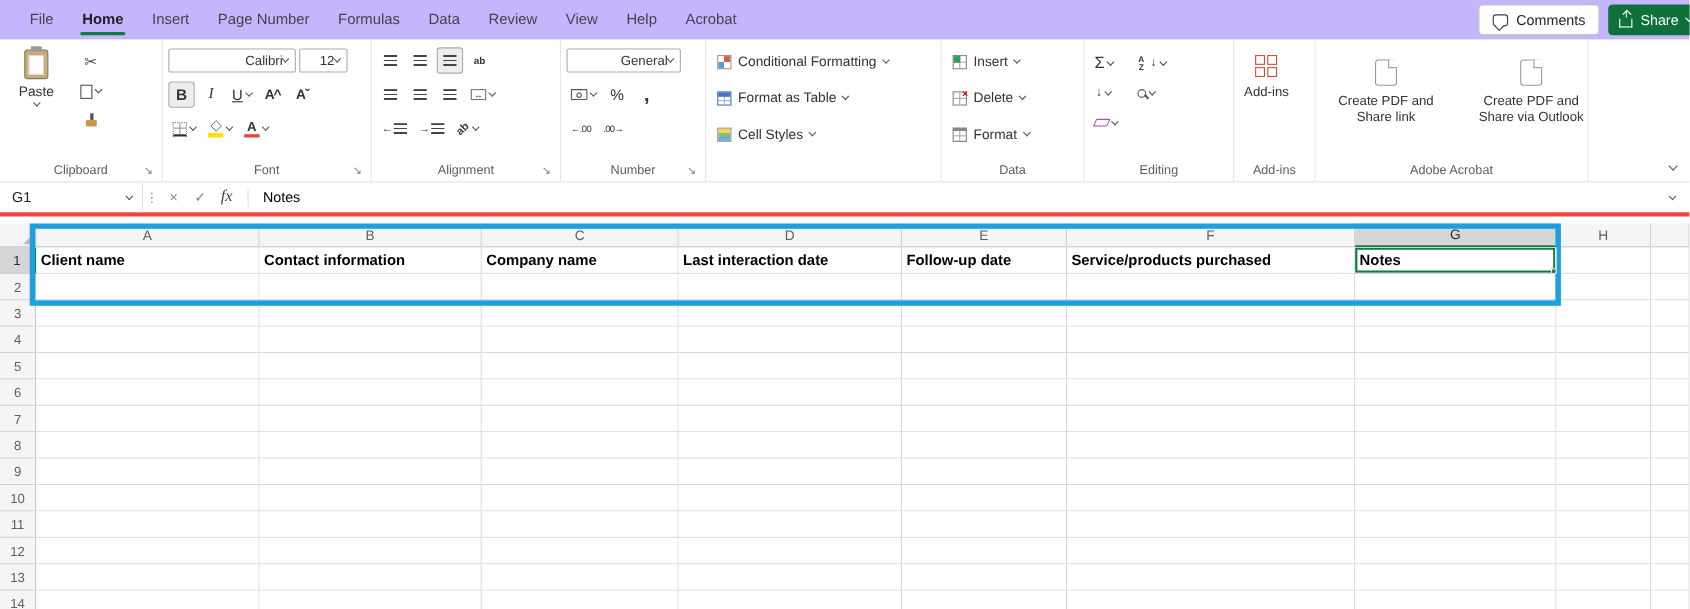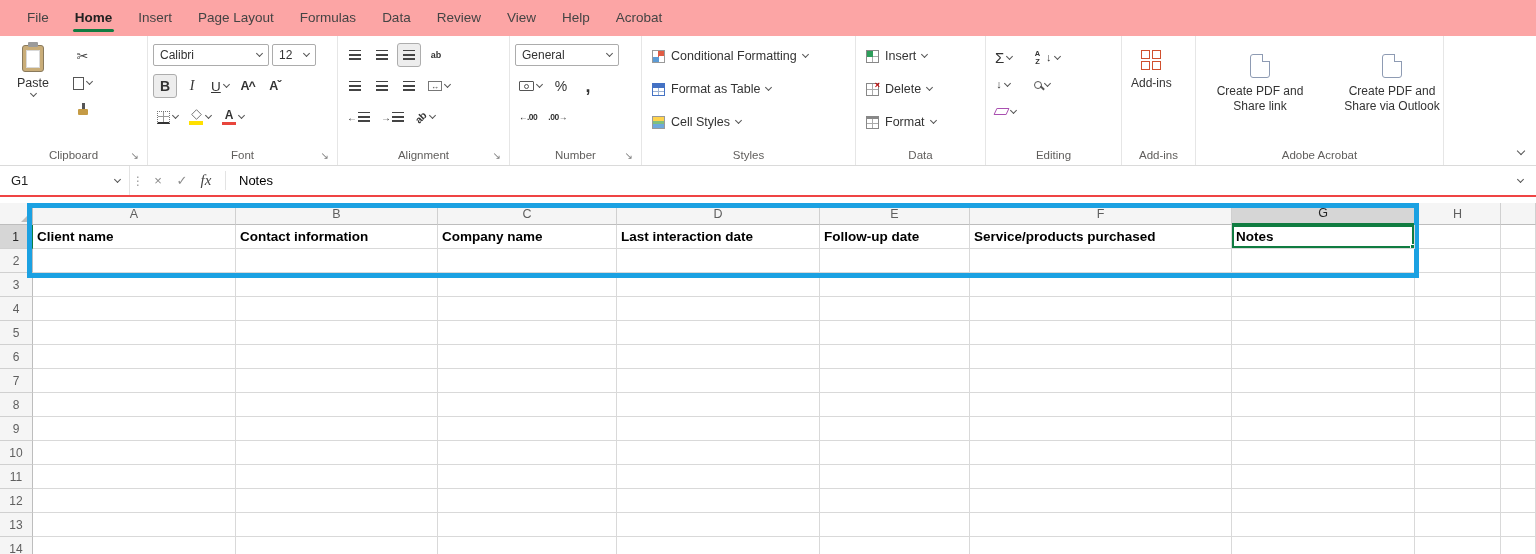--- a/index.html
+++ b/index.html
@@ -1,20 +1,20 @@
 <!DOCTYPE html>
 <html><head>
 <meta charset="utf-8">
 <style>
   *{box-sizing:border-box;margin:0;padding:0}
   html,body{width:1536px;height:554px;overflow:hidden}
   body{font-family:"Liberation Sans","DejaVu Sans",sans-serif;background:#fff;color:#262626;font-size:13px}
 
   
-  .menubar{height:36px;display:flex;align-items:center;justify-content:space-between;padding:0 0 0 14px;background:#fca5a5}
+  .menubar{height:36px;display:flex;align-items:center;justify-content:space-between;padding:0 0 0 14px;background:#c4b5fd}
   .tabs{display:flex;align-items:center}
   .tab{padding:8px 13px 10px;font-size:13.5px;color:#444;position:relative;cursor:pointer;white-space:nowrap}
   .tab.active{font-weight:bold;color:#222}
   .tab.active::after{content:"";position:absolute;left:11px;right:11px;bottom:3px;height:3px;background:#107C41;border-radius:2px}
   .menubar-right{display:flex;align-items:center;gap:8px}
   .comments-btn{display:flex;align-items:center;gap:7px;height:28px;padding:0 12px;border:1px solid #C8C6C4;border-radius:4px;background:#fff;font-size:13px;color:#252423;font-family:inherit;cursor:pointer}
   .bubble{width:14px;height:11px;border:1.3px solid #404040;border-radius:3px;position:relative}
   .bubble::after{content:"";position:absolute;left:2px;bottom:-4px;width:5px;height:5px;background:#fff;border-right:1.3px solid #404040;border-bottom:1.3px solid #404040;transform:rotate(45deg)}
   .share-btn{display:flex;align-items:center;gap:7px;height:28px;padding:0 10px;border:none;border-radius:4px;background:#0E703A;color:#fff;font-size:13px;font-family:inherit;margin-right:-12px;cursor:pointer}
   .share-ico{width:12px;height:8px;border:1.3px solid #fff;border-top:none;position:relative;margin-top:6px}
@@ -31,21 +31,21 @@
   .ribbon{height:130px;display:flex;background:#fff;border-bottom:1px solid #DADADA}
   .group{display:flex;flex-direction:column;border-right:1px solid #E6E6E6;padding:0 5px}
   .gbody{flex:1;display:flex;align-items:flex-start;padding-top:6px}
   .gbody.col{flex-direction:column;align-items:flex-start;gap:5px}
   .frow{display:flex;align-items:center;gap:3px;height:26px}
   .glabel{height:20px;position:relative;display:flex;align-items:center;justify-content:center;font-size:11.5px;color:#605E5C}
   .launcher{position:absolute;right:3px;bottom:4px;font-size:10px;color:#7a7a7a;line-height:1}
   .ibtn{display:flex;align-items:center;justify-content:center;gap:3px;min-width:24px;height:24px;font-size:13px;padding:0 4px}
   .ibtn.active{border:1px solid #ADADAD;background:#EDEDED;border-radius:3px}
   .row-btn{display:flex;align-items:center;gap:6px;height:28px;font-size:12.5px;padding:0 5px;white-space:nowrap}
-  .combo{height:22px;border:1px solid #ACACAC;border-radius:2px;background:#fff;display:flex;align-items:center;justify-content:space-between;padding:0 6px;font-size:12px;color:#333}
+  .combo{height:22px;border:1px solid #ACACAC;border-radius:2px;background:#fff;display:flex;align-items:center;justify-content:flex-end;padding:0 6px;font-size:12px;color:#333}
 
   
   .g-clipboard{width:148px}
   .paste-btn{display:flex;flex-direction:column;align-items:center;gap:4px;width:56px;padding-top:3px;font-size:12.5px}
   .clipboard-ico{width:22px;height:27px;border:1.6px solid #8a7a5c;border-radius:3px;background:#cBB58a;position:relative;background:#c9ad79}
   .clipboard-ico::before{content:"";position:absolute;top:-4px;left:50%;transform:translateX(-50%);width:10px;height:5px;background:#9b9b9b;border-radius:1px}
   .clipboard-ico::after{content:"";position:absolute;left:3px;right:3px;top:4px;bottom:3px;background:#fff;border:1px solid #d9d9d9}
   .clip-col{display:flex;flex-direction:column;gap:3px;margin-left:8px;padding-top:2px}
   .scissors{font-size:14px;color:#444;line-height:1}
   .copy-ico{width:11px;height:13px;border:1.3px solid #555;background:#fff;position:relative}
@@ -80,21 +80,21 @@
   .orient{display:inline-block;transform:rotate(-45deg);font-size:10px;font-weight:bold}
   .ind{display:flex;align-items:center;gap:1px;font-size:10px}
 
   
   .g-number{width:132px}
   .num-combo{width:104px}
   .bank{width:15px;height:10px;border:1.2px solid #555;border-radius:1px;position:relative}
   .bank::after{content:"";position:absolute;left:4px;right:4px;top:1.5px;bottom:1.5px;border:1.2px solid #555;border-radius:50%}
   .pct{font-size:14px;color:#333}
   .comma{font-size:18px;font-weight:bold;line-height:6px;color:#333}
-  .dec{font-size:8.5px;font-weight:bold;letter-spacing:-.5px;white-space:nowrap}
+  .dec{font-size:8.5px;font-weight:normal;letter-spacing:-.5px;white-space:nowrap}
 
   
   .g-styles{width:214px}
   .cf-ico{width:13px;height:13px;border:1px solid #999;background:conic-gradient(#E05C44 0 25%,#fff 0 50%,#5B9BD5 0 75%,#fff 0)}
   .tbl-ico{width:13px;height:13px;border:1px solid #4472C4;background:
     linear-gradient(#4472C4,#4472C4) 0 0/100% 4px no-repeat,
     linear-gradient(#9DB3D4,#9DB3D4) 50% 0/1px 100% no-repeat,
     linear-gradient(#9DB3D4,#9DB3D4) 0 70%/100% 1px no-repeat}
   .cs-ico{width:13px;height:13px;border:1px solid #999;background:linear-gradient(#FFD34D 0 33%,#7FBF7F 33% 66%,#6FA8DC 66%)}
 
@@ -125,21 +125,21 @@
   .addins-ico i{border:1.7px solid #D0502E}
   .g-acrobat{width:248px}
   .acro-body{display:flex;gap:14px;padding-top:4px}
   .big-lbl{text-align:center;line-height:1.25;font-size:12px;white-space:normal;width:110px;color:#333}
   .pdf-ico{width:20px;height:24px;border:1.5px solid #8E9BB3;border-radius:3px;background:#fff;position:relative}
   .pdf-ico::before{content:"";position:absolute;top:-1px;right:-1px;width:7px;height:7px;background:#fff;border-left:1.5px solid #8E9BB3;border-bottom:1.5px solid #8E9BB3}
   .ribbon-tail{flex:1;position:relative}
   .ribbon-collapse{position:absolute;right:12px;bottom:8px}
 
   
-  .formula-bar{height:31px;border-bottom:2px solid #ef4444;display:flex;align-items:stretch;background:#fff}
+  .formula-bar{height:31px;border-bottom:4px solid #ef4444;display:flex;align-items:stretch;background:#fff}
   .name-box{width:130px;display:flex;align-items:center;justify-content:space-between;padding:0 9px 0 11px;border-right:1px solid #E3E3E3;font-size:13px;color:#222}
   .fb-dots{width:16px;display:flex;align-items:center;justify-content:center;color:#999;font-size:12px}
   .fb-btn{width:24px;display:flex;align-items:center;justify-content:center;font-size:13px;color:#8a8a8a}
   .fb-fx{font-family:"Liberation Serif",serif;font-style:italic;font-size:15px;color:#444}
   .fb-sep{width:1px;background:#E3E3E3;margin:5px 7px}
   .fb-input{flex:1;display:flex;align-items:center;padding-left:6px;font-size:13px;color:#000}
   .fb-expand{width:32px;display:flex;align-items:center;justify-content:center}
   .spacer{height:6px;background:#fff}
 
   
@@ -159,28 +159,39 @@
 </head>
 <body>
 
 <div>
 
   <div class="menubar">
     <nav class="tabs">
         <div class="tab">File</div>
         <div class="tab active">Home</div>
         <div class="tab">Insert</div>
-        <div class="tab">Page Layout</div>
+        <div class="tab">Page Number</div>
         <div class="tab">Formulas</div>
         <div class="tab">Data</div>
         <div class="tab">Review</div>
         <div class="tab">View</div>
         <div class="tab">Help</div>
         <div class="tab">Acrobat</div>
       </nav>
+    <div class="menubar-right">
+      <button class="comments-btn">
+        <span class="bubble"></span>
+        <span>Comments</span>
+      </button>
+      <button class="share-btn">
+        <span class="share-ico"></span>
+        <span>Share</span>
+        <span class="chev sm wh"></span>
+      </button>
+    </div>
   </div>
 
   <div class="ribbon">
 
     <div class="group g-clipboard">
       <div class="gbody">
         <button class="paste-btn">
           <span class="clipboard-ico"></span>
           <span>Paste</span>
           <span class="chev sm"></span>
@@ -363,23 +374,20 @@
             <span class="tbl-ico"></span>
             <span>Format as Table</span>
             <span class="chev sm"></span>
           </button>
         <button class="row-btn">
             <span class="cs-ico"></span>
             <span>Cell Styles</span>
             <span class="chev sm"></span>
           </button>
       </div>
-      <div class="glabel">
-          <span>Styles</span>
-        </div>
     </div>
 
     <div class="group g-cells">
       <div class="gbody col">
         <button class="row-btn">
             <span class="cl-ico ins"></span>
             <span>Insert</span>
             <span class="chev sm"></span>
           </button>
         <button class="row-btn">

